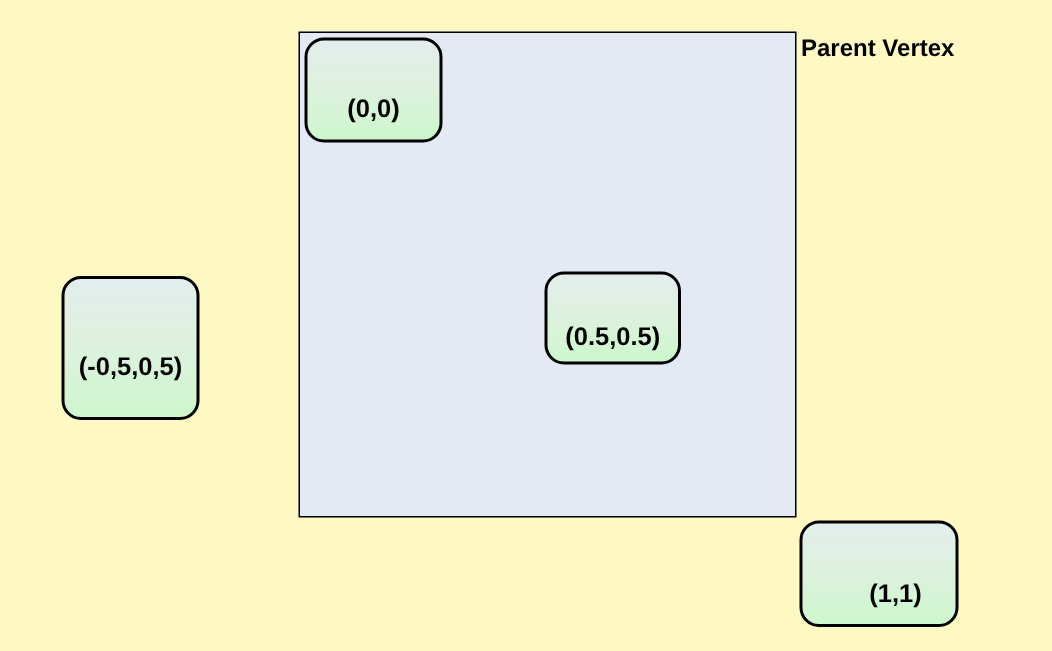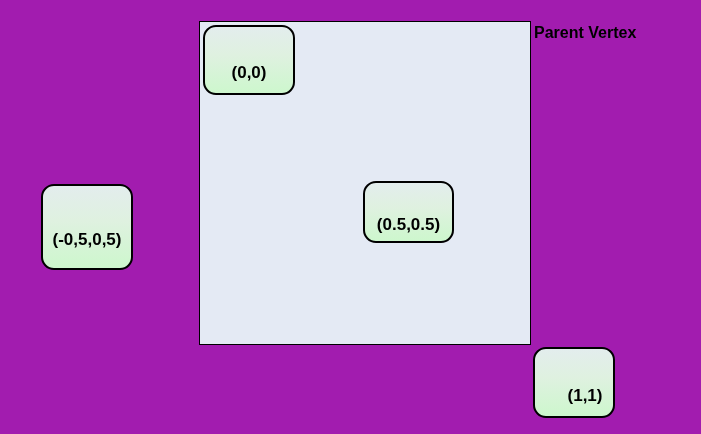--- a/index.html
+++ b/index.html
@@ -8,21 +8,21 @@
     background: #ffffff;
   }
   body {
     font-family: "Liberation Sans", sans-serif;
   }
 
   #canvas {
     position: relative;
     width: 701px;
     height: 434px;
-    background: #a21caf;
+    background: #fef9c3;
     overflow: hidden;
   }
 
   
   .parent-rect {
     position: absolute;
     left: 199px;
     top: 21px;
     width: 332px;
     height: 324px;
@@ -61,23 +61,23 @@
   }
 
   .vertex-label {
     display: block;
     pointer-events: none;
     margin-top: 26px;
   }
 
   
   .box-origin   { left: 203px; top: 25px;  width: 92px; height: 70px; }
-  .box-negative { left: 41px;  top: 184px; width: 92px; height: 86px; }
+  .box-negative { left: 41px;  top: 184px; width: 92px; height: 96px; }
   .box-center   { left: 363px; top: 181px; width: 91px; height: 62px; }
-  .box-unit     { left: 533px; top: 347px; width: 82px; height: 71px; padding-left: 22px; }
+  .box-unit     { left: 533px; top: 347px; width: 106px; height: 71px; padding-left: 22px; }
 </style>
 </head>
 <body>
 
 <div id="canvas">
 
   <div class="parent-rect"></div>
 
   <div class="parent-label">Parent Vertex</div>
 

